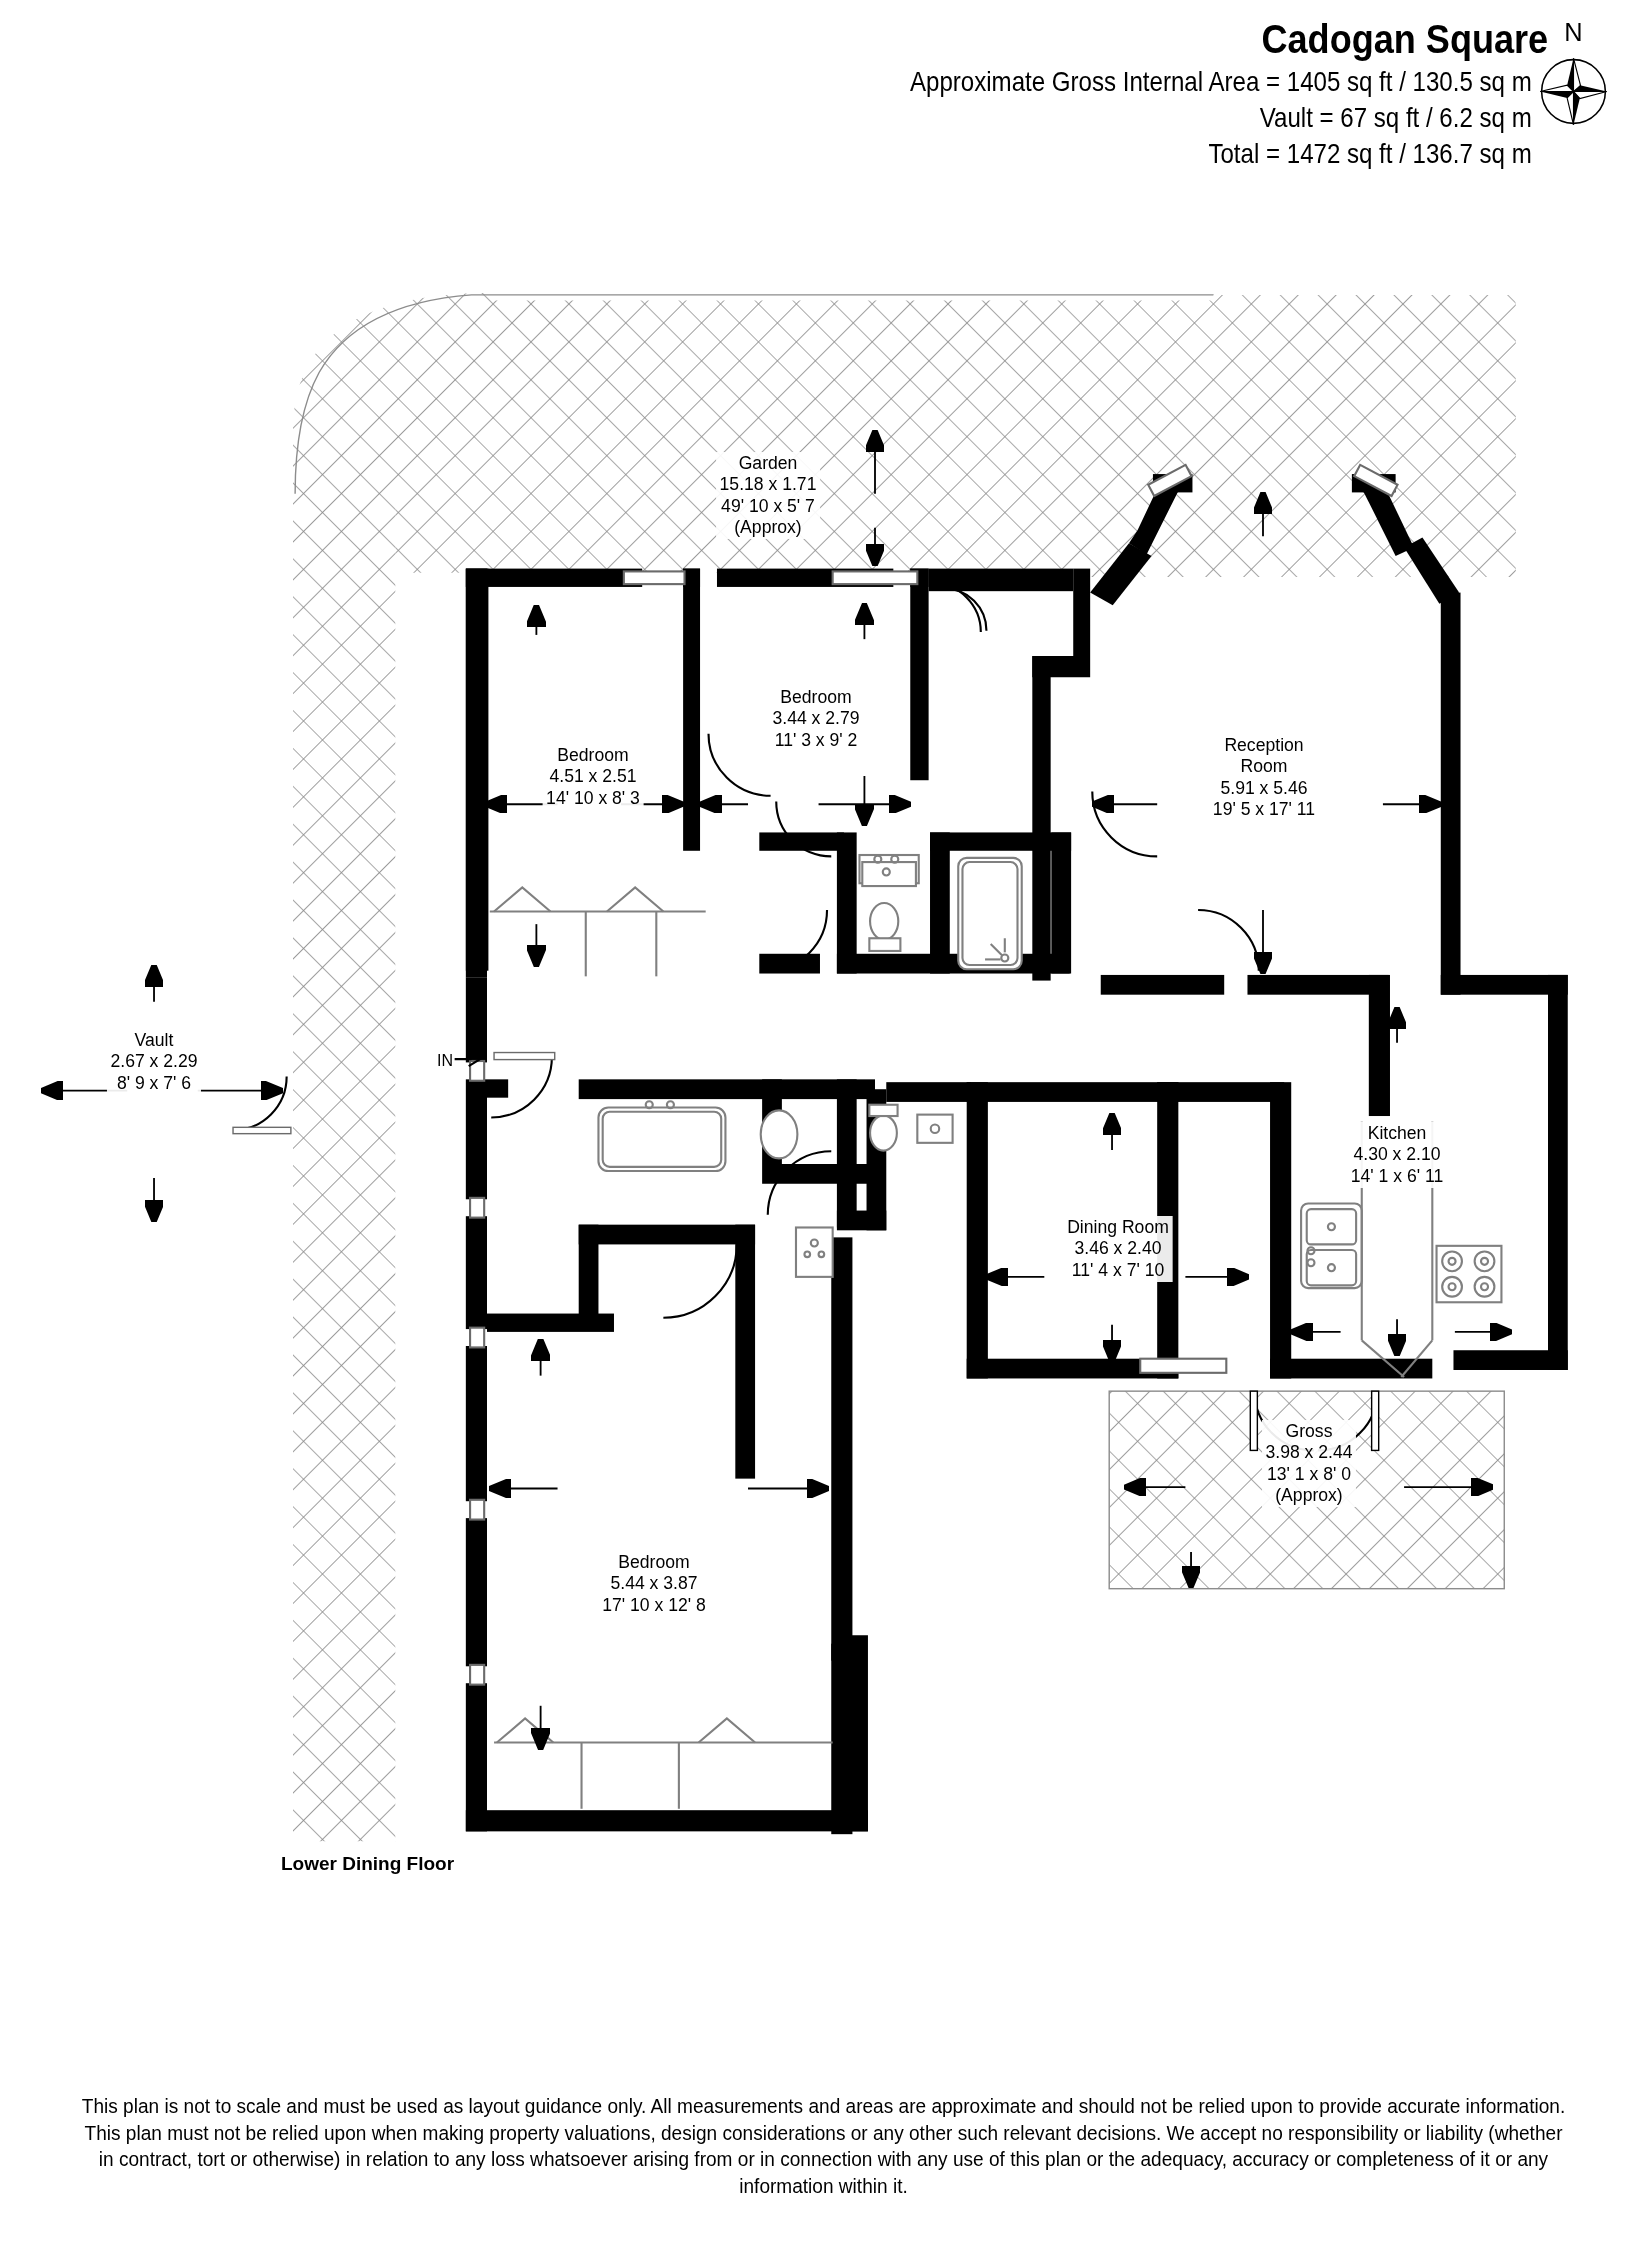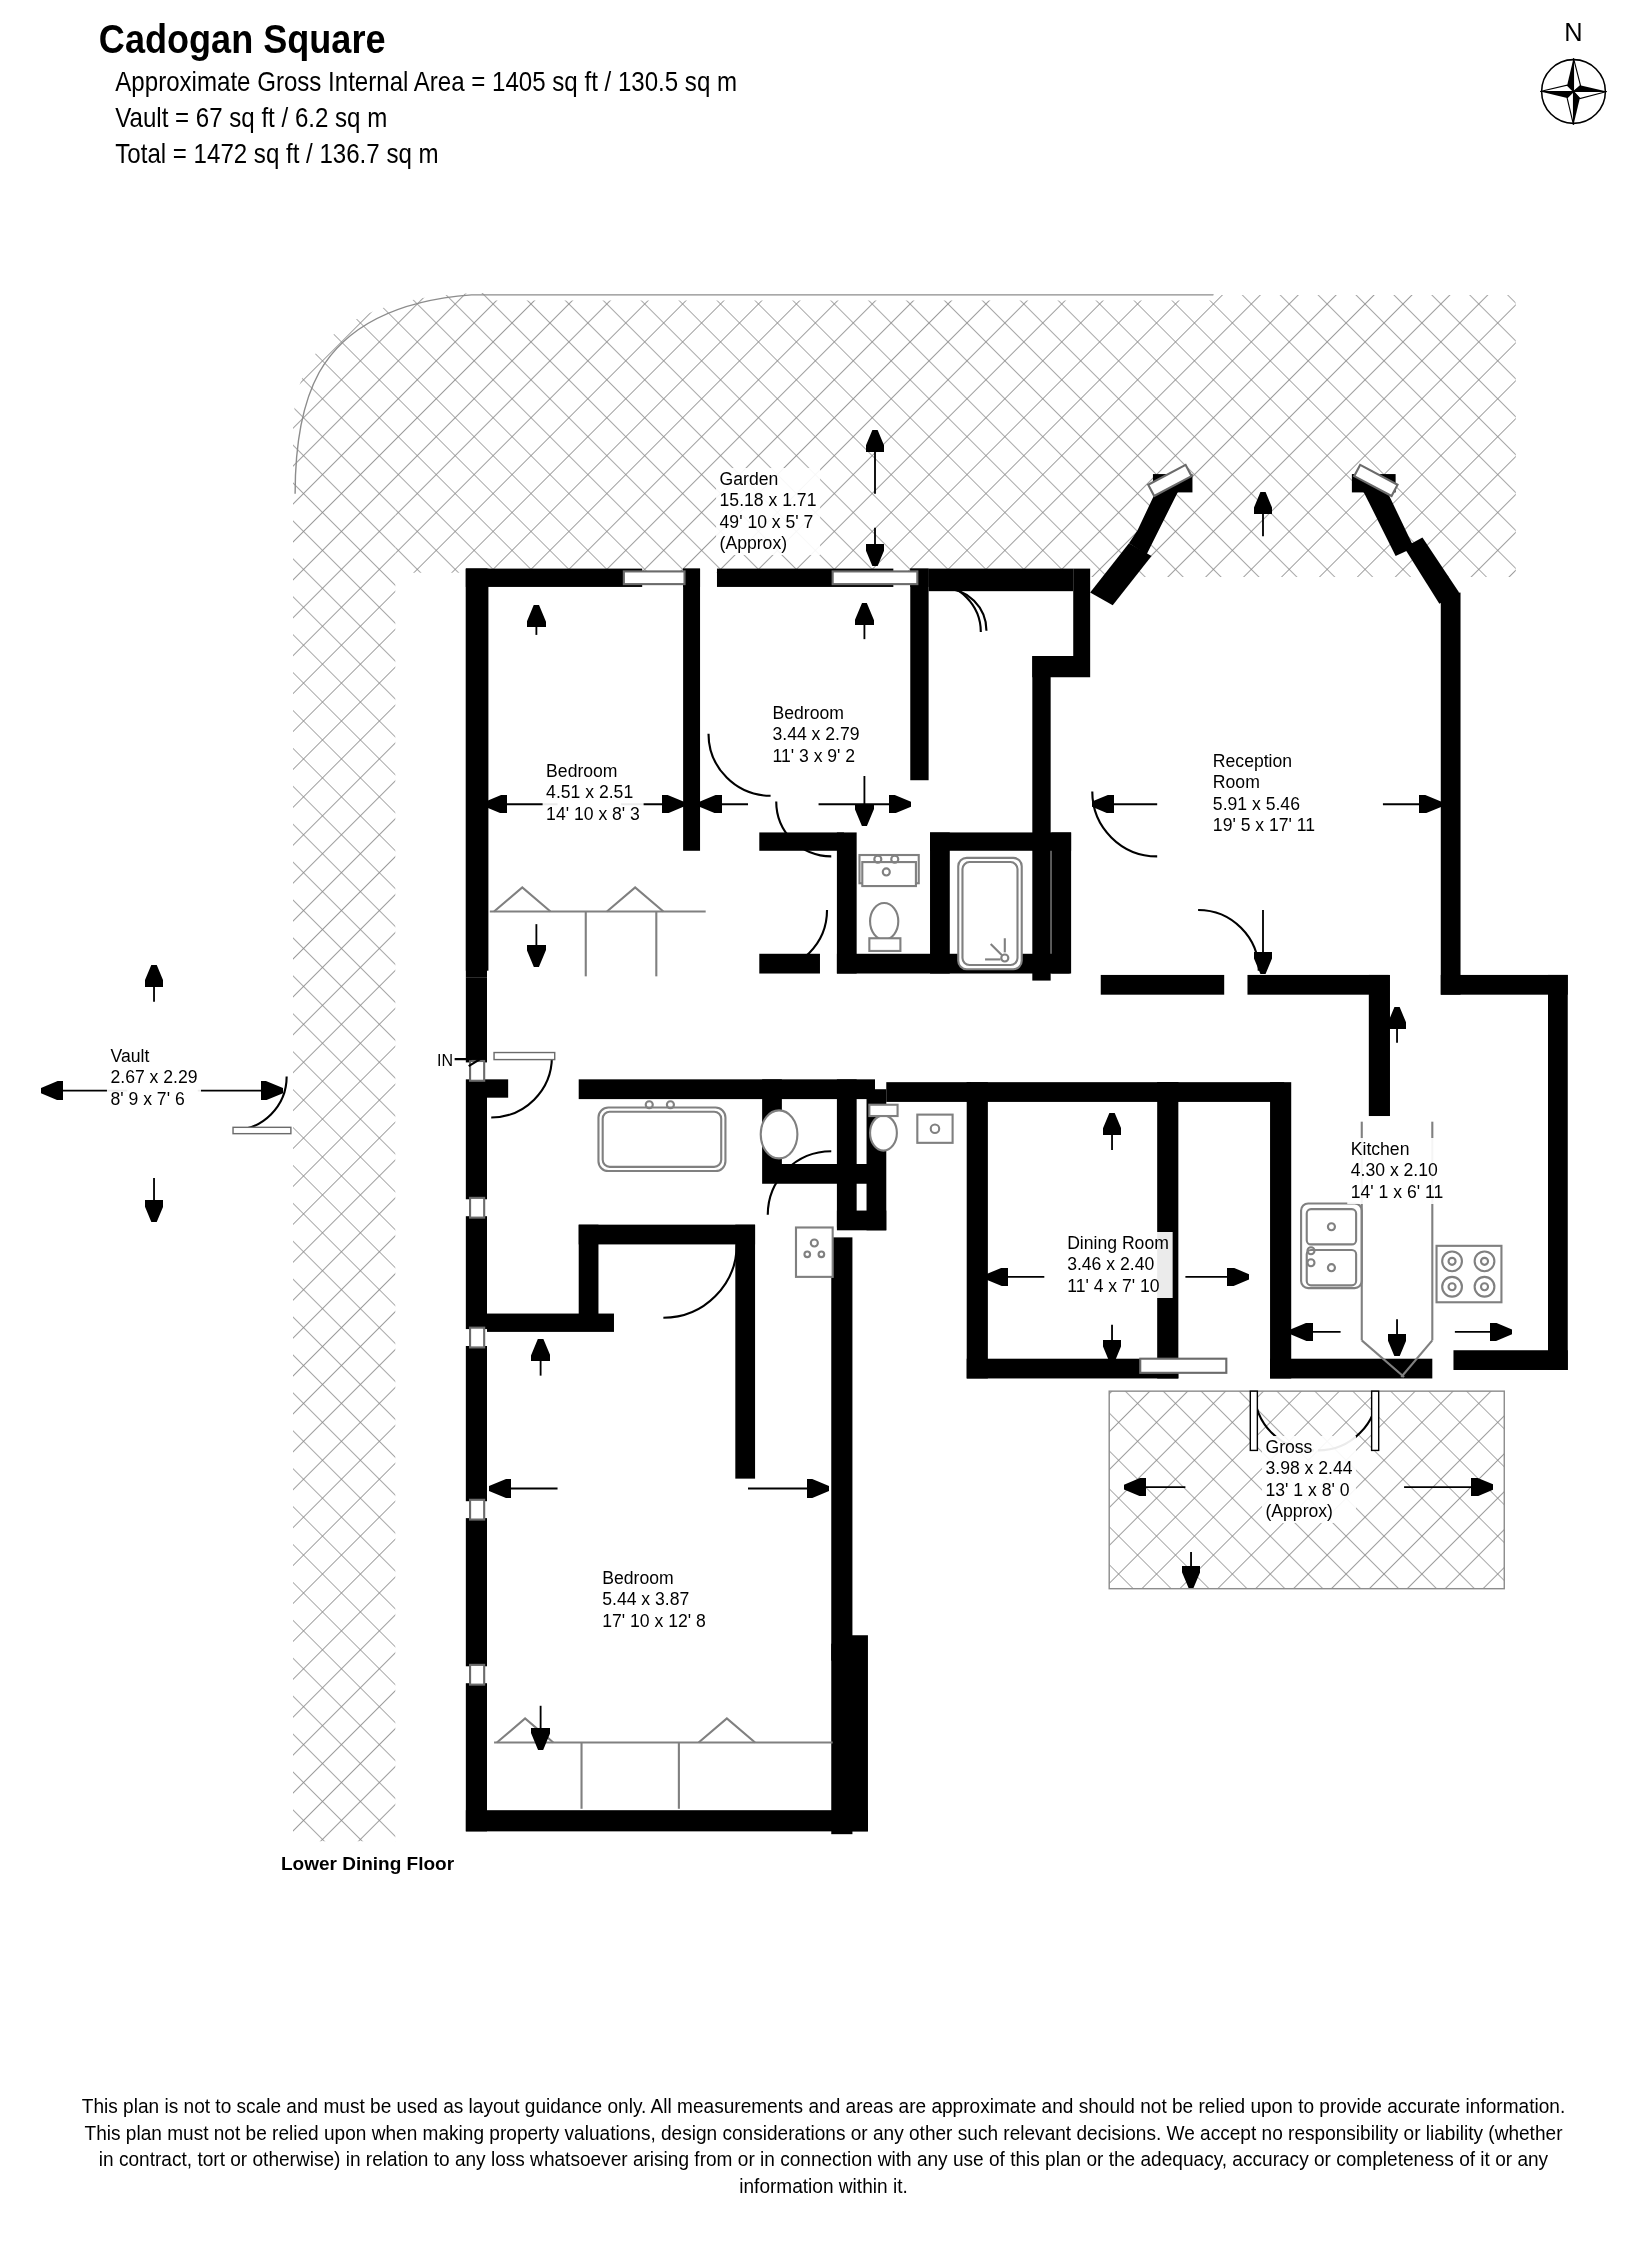--- a/index.html
+++ b/index.html
@@ -9,21 +9,21 @@
   body {
     width: 1647px; height: 2250px;
     font-family: "Liberation Sans", sans-serif;
     color: #000;
     position: relative;
     overflow: hidden;
   }
   #sheet { position: absolute; inset: 0; }
 
   
-  .hdr { position:absolute; left:0; right:0; top:0; text-align:left; }
+  .hdr { position:absolute; left:0; right:0; top:0; text-align:right; }
   .title {
     font-family: "Liberation Sans Narrow", "Liberation Sans", sans-serif;
     font-weight: 700;
     font-size: 41px;
     letter-spacing: 0px;
     transform: scaleX(0.88);
     margin-top: 15.5px;
   }
   .subline {
     font-family: "Liberation Sans Narrow", "Liberation Sans", sans-serif;
@@ -38,26 +38,25 @@
   .compass .nlabel {
     position:absolute; top:0; left:50%; transform:translateX(-50%);
     font-size: 25.4px; font-family:"Liberation Sans", sans-serif;
   }
 
   
   #plan { position:absolute; left:0; top:0; width:1647px; height:1940px; }
 
   
   .rlabel {
-    position:absolute; text-align:left; line-height:1.22;
+    position:absolute; text-align:center; line-height:1.22;
     font-family:"Liberation Sans", sans-serif;
     font-size: 17.6px; white-space:nowrap;
     background: rgba(255,255,255,0.92);
     padding: 0.7px 3.5px;
-    margin-top: 16px;
   }
   .rlabel .nm { display:block; }
   .rlabel .d1 { display:block; }
   .rlabel .d2 { display:block; }
   .rlabel .d3 { display:block; }
 
   .inlabel {
     position:absolute; font-size:16px; font-family:"Liberation Sans", sans-serif;
     letter-spacing:0px;
   }

